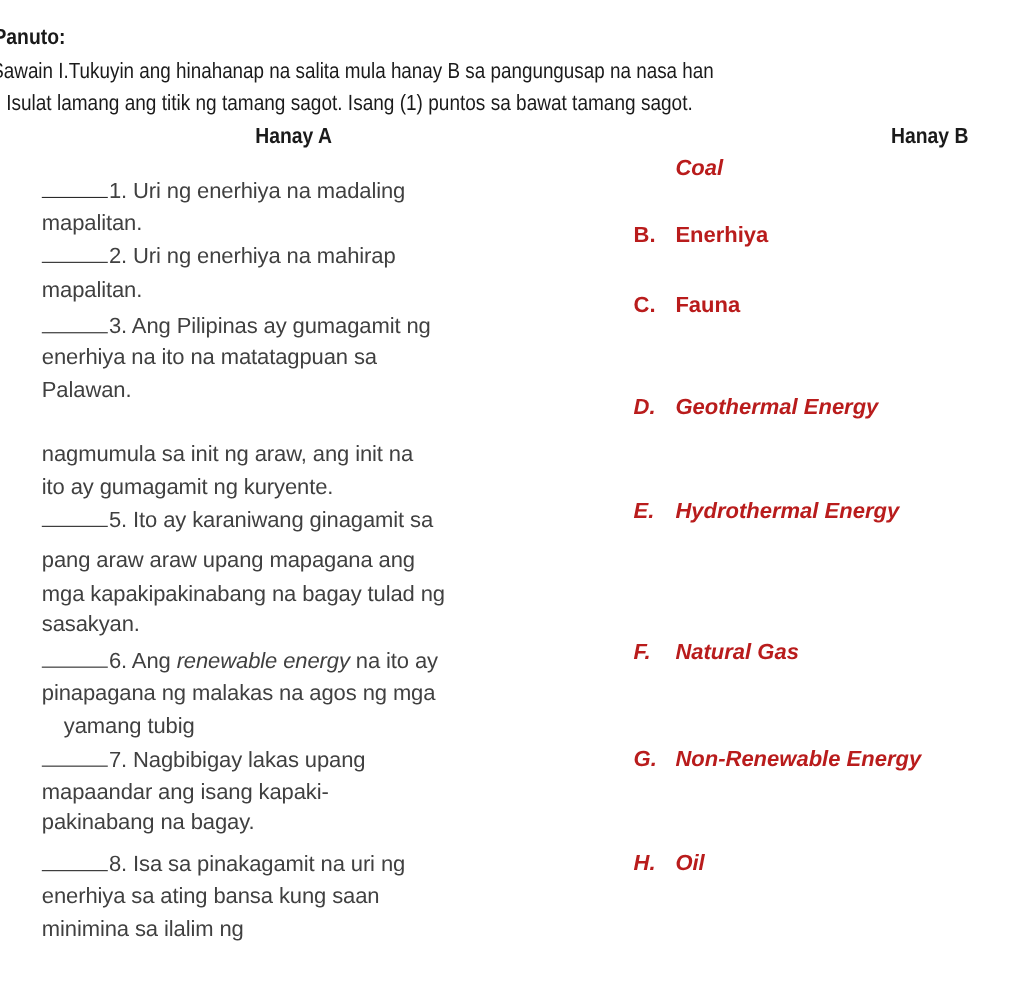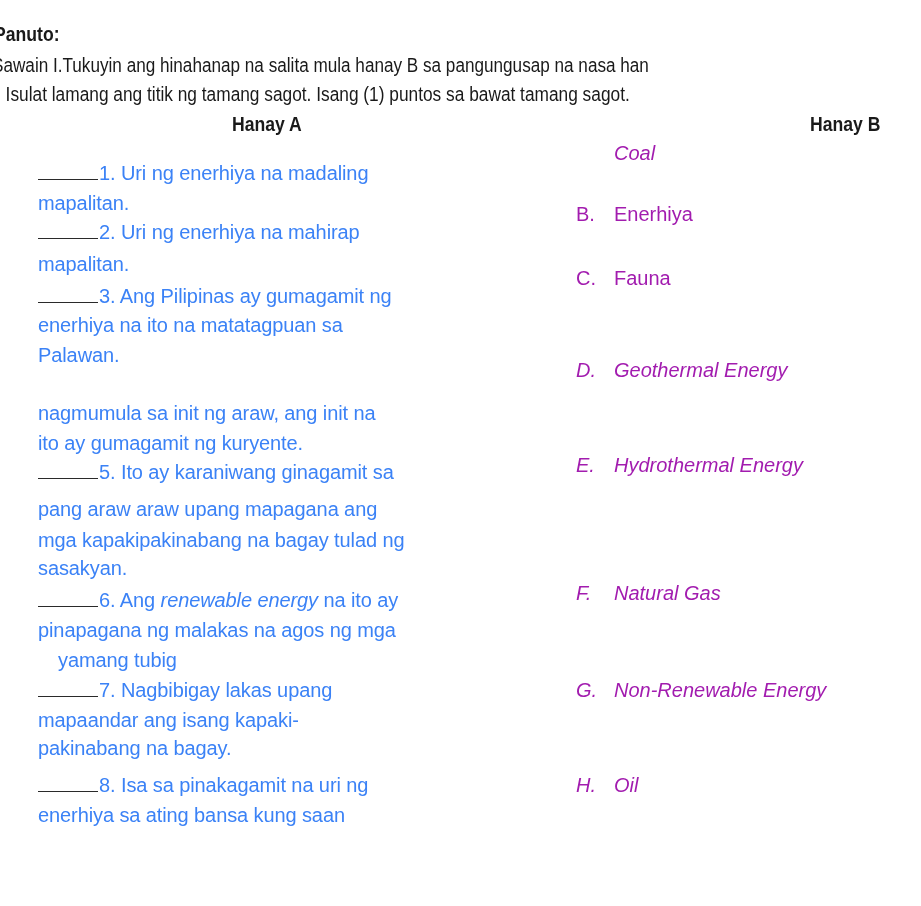--- a/index.html
+++ b/index.html
@@ -18,21 +18,21 @@
     .doc {
       position: absolute;
       left: 0; top: 0;
       width: 921px; height: 906px;
     }
     .line {
       position: absolute;
       white-space: nowrap;
       font-size: 20px;
       line-height: 24px;
-      color: #3b82f6;
+      color: #404040;
       letter-spacing: -0.1px;
     }
     .header-line {
       position: absolute;
       white-space: nowrap;
       font-size: 20px;
       line-height: 24px;
       color: #1a1a1a;
       transform: scaleX(0.88);
       transform-origin: left center;
@@ -55,21 +55,22 @@
       height: 18px;
       vertical-align: baseline;
       margin-right: 1px;
     }
     .it { font-style: italic; }
     .choice {
       position: absolute;
       white-space: nowrap;
       font-size: 20px;
       line-height: 24px;
-      color: #a21caf;
+      color: #b91c1c;
+      font-weight: bold;
     }
     .choice .letter {
       display: inline-block;
       width: 38px;
     }
     .choice.italic { font-style: italic; }
   </style>
 </head>
 <body>
 
@@ -117,20 +118,21 @@
   <div class="line" style="left:38px; top:678px;">
     <span class="blank"></span><span>7.</span> <span>Nagbibigay lakas upang</span>
   </div>
   <div class="line" style="left:38px; top:708px;">mapaandar ang isang kapaki-</div>
   <div class="line" style="left:38px; top:736px;">pakinabang na bagay.</div>
 
   <div class="line" style="left:38px; top:773px;">
     <span class="blank"></span><span>8.</span> <span>Isa sa pinakagamit na uri ng</span>
   </div>
   <div class="line" style="left:38px; top:803px;">enerhiya sa ating bansa kung saan</div>
+  <div class="line" style="left:38px; top:833px;">minimina sa ilalim ng</div>
 
   <div class="choice italic" style="left:576px; top:141px;">
     <span class="letter"></span><span>Coal</span>
   </div>
   <div class="choice" style="left:576px; top:202px;">
     <span class="letter">B.</span><span>Enerhiya</span>
   </div>
   <div class="choice" style="left:576px; top:266px;">
     <span class="letter">C.</span><span>Fauna</span>
   </div>

